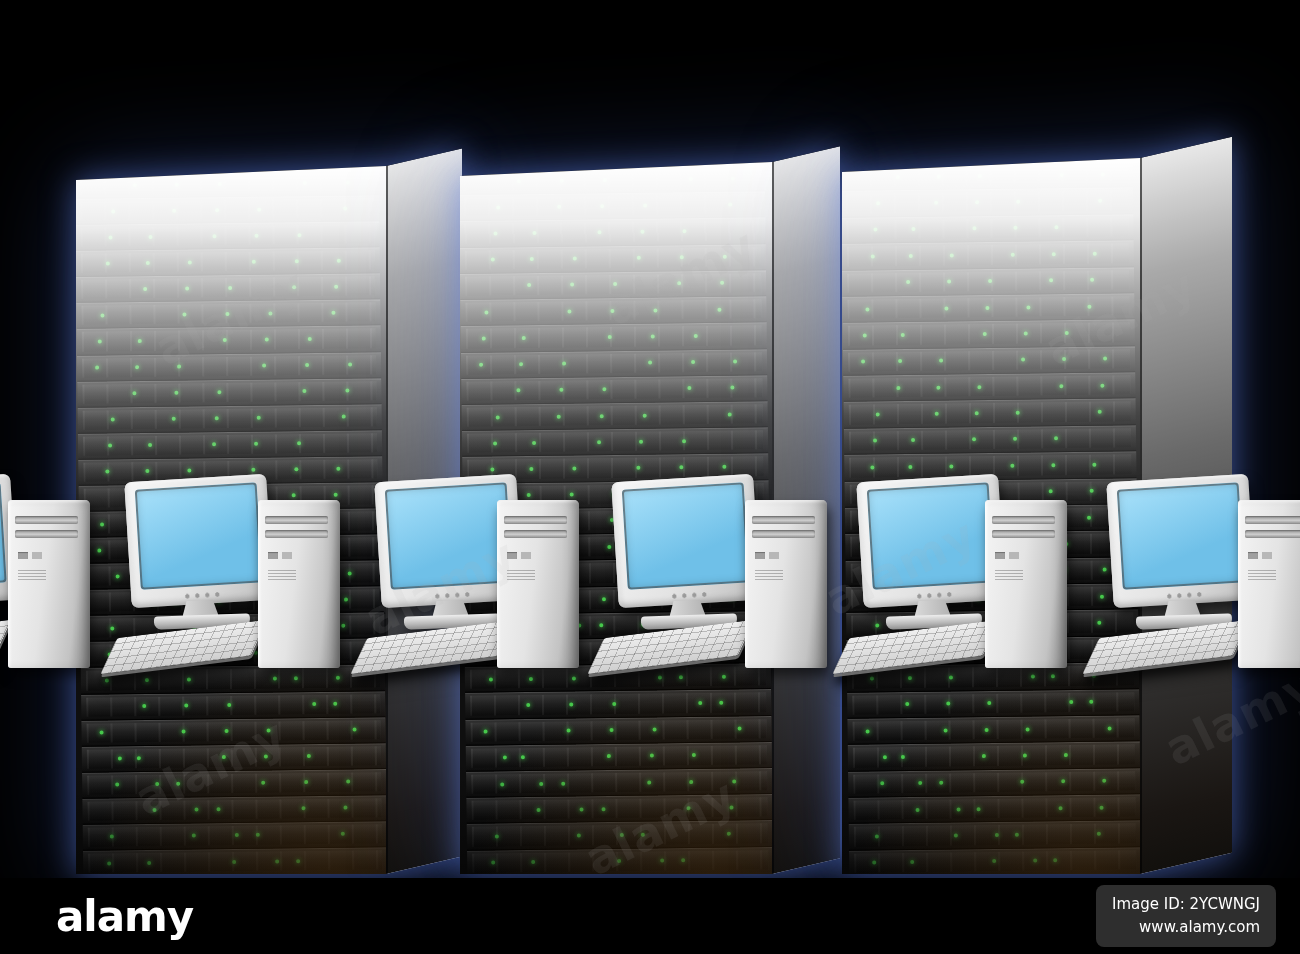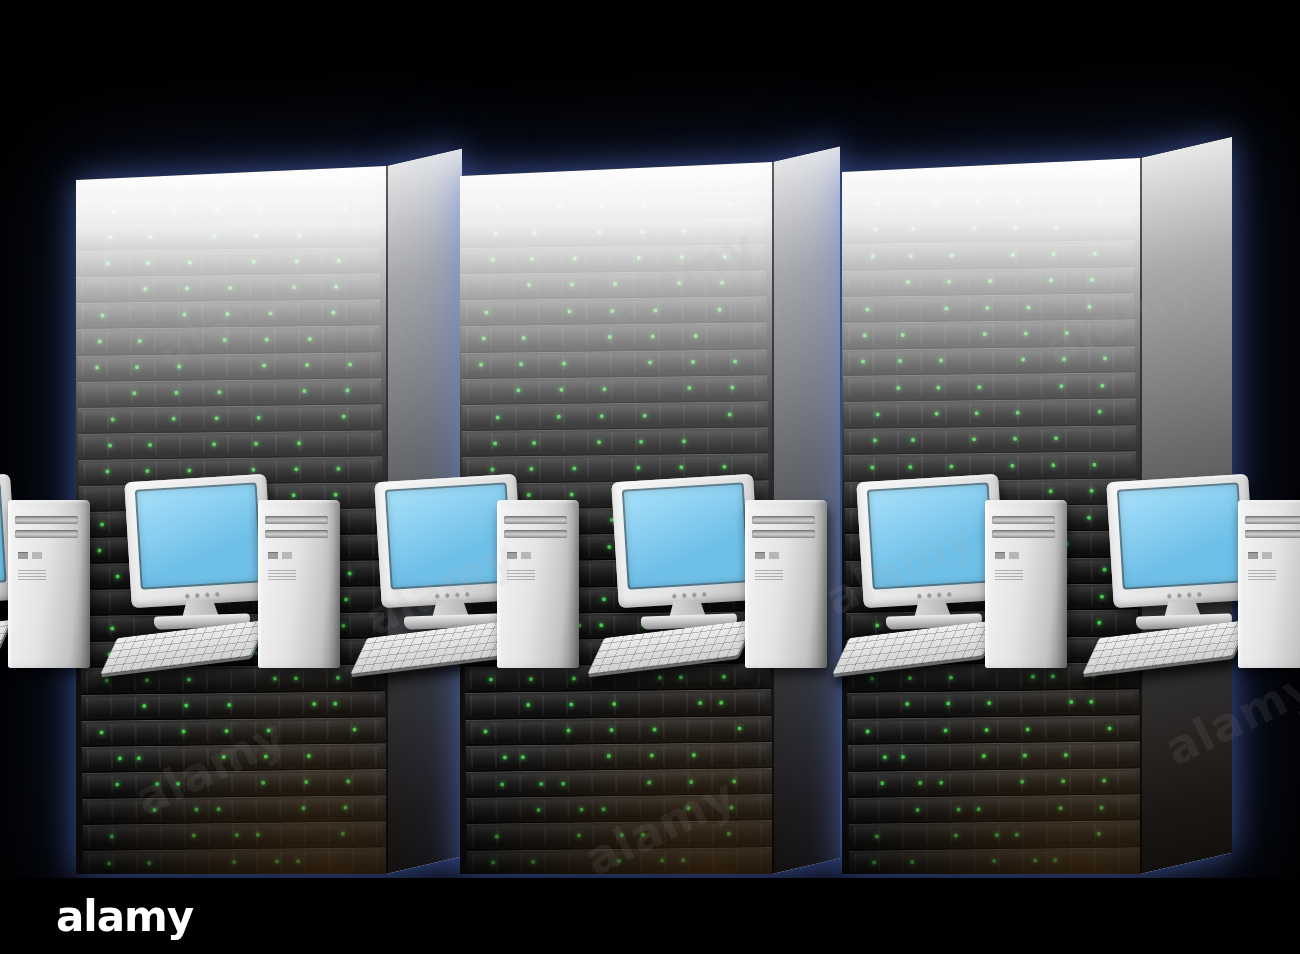--- a/index.html
+++ b/index.html
@@ -843,14 +843,18 @@
         <div class="wm" style="left: 360px; top: 560px;">alamy</div>
         <div class="wm" style="left: 820px; top: 540px;">alamy</div>
         <div class="wm" style="left: 130px; top: 740px;">alamy</div>
         <div class="wm" style="left: 1160px; top: 690px;">alamy</div>
         <div class="wm" style="left: 580px; top: 800px;">alamy</div>
       </div>
   </div>
 
   <div class="footer">
     <div class="brand">alamy</div>
+    <div class="id-box">
+      <div class="id-line">Image ID: 2YCWNGJ</div>
+      <div class="id-line">www.alamy.com</div>
+    </div>
   </div>
 </div>
 
 </body></html>

